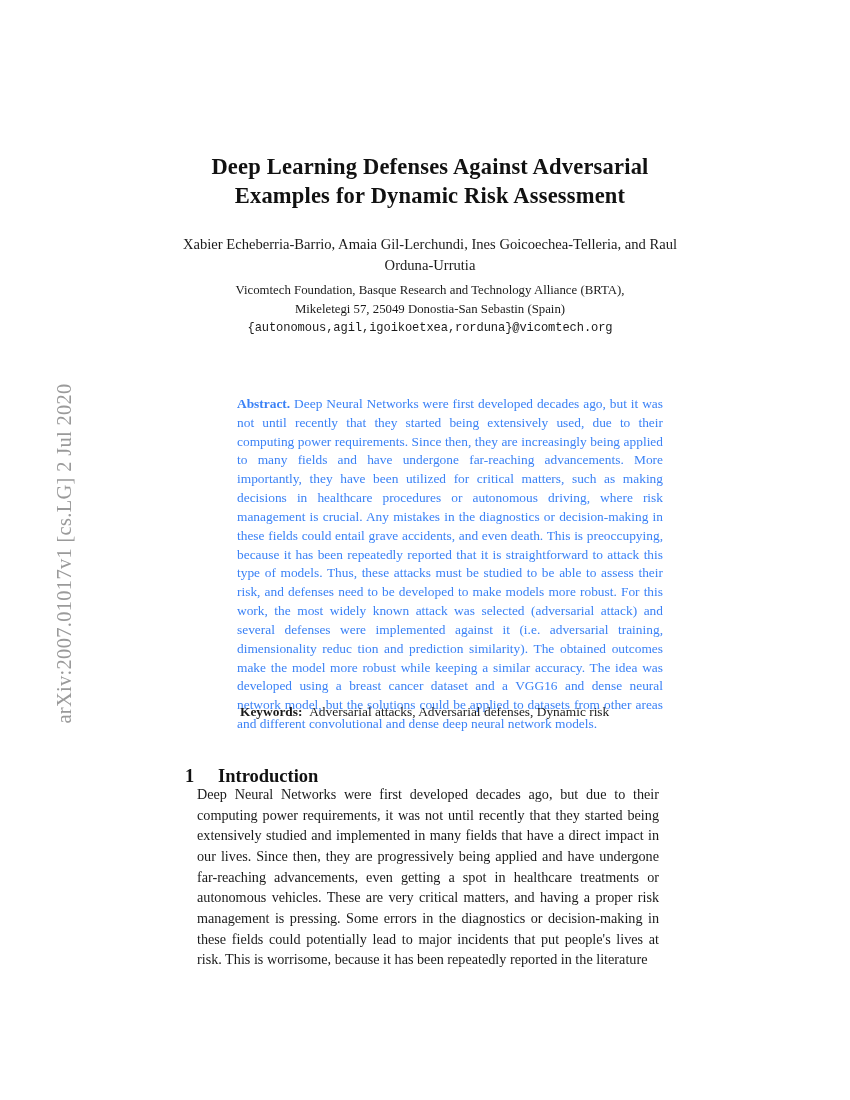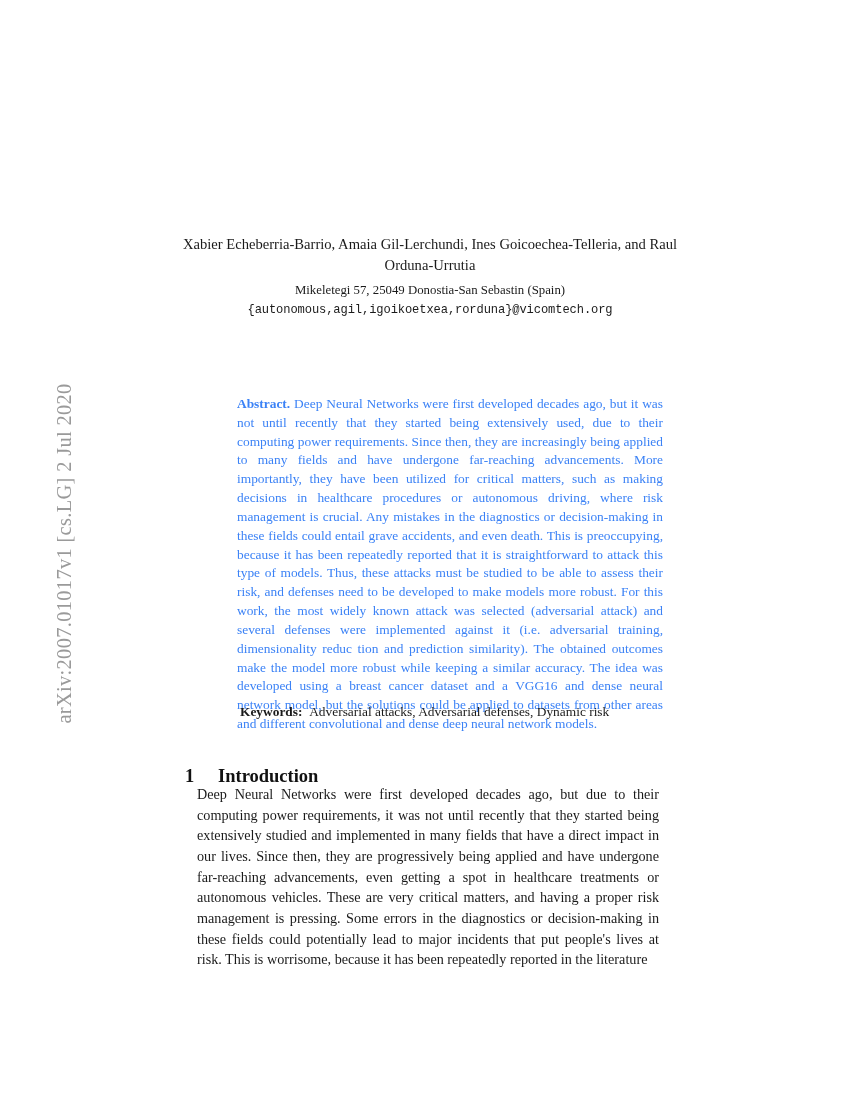--- a/index.html
+++ b/index.html
@@ -179,26 +179,30 @@
     hyphens: none;
   }
 </style>
 </head>
 <body>
 
 <div class="page">
 
   <div class="arxiv-stamp">arXiv:2007.01017v1  [cs.LG]  2 Jul 2020</div>
 
+  <div class="title-block">
+    <h1 class="paper-title">Deep Learning Defenses Against Adversarial Examples for Dynamic Risk Assessment</h1>
+  </div>
 
   <div class="authors-block">
     <p class="authors">Xabier Echeberria-Barrio, Amaia Gil-Lerchundi, Ines Goicoechea-Telleria, and Raul Orduna-Urrutia</p>
   </div>
 
   <div class="affiliation-block">
+    <p class="affiliation-line">Vicomtech Foundation, Basque Research and Technology Alliance (BRTA),</p>
     <p class="affiliation-line">Mikeletegi 57, 25049 Donostia-San Sebastin (Spain)</p>
     <p class="affiliation-email">{autonomous,agil,igoikoetxea,rorduna}@vicomtech.org</p>
   </div>
 
   <div class="abstract-block">
     <p class="abstract-text"><span class="abstract-label">Abstract.</span><span>Deep Neural Networks were first developed decades ago, but it was not until recently that they started being extensively used, due to their computing power requirements. Since then, they are increasingly being applied to many fields and have undergone far-reaching advancements. More importantly, they have been utilized for critical matters, such as making decisions in healthcare procedures or autonomous driving, where risk management is crucial. Any mistakes in the diagnostics or decision-making in these fields could entail grave accidents, and even death. This is preoccupying, because it has been repeatedly reported that it is straightforward to attack this type of models. Thus, these attacks must be studied to be able to assess their risk, and defenses need to be developed to make models more robust. For this work, the most widely known attack was selected (adversarial attack) and several defenses were implemented against it (i.e. adversarial training, dimensionality reduc tion and prediction similarity). The obtained outcomes make the model more robust while keeping a similar accuracy. The idea was developed using a breast cancer dataset and a VGG16 and dense neural network model, but the solutions could be applied to datasets from other areas and different convolutional and dense deep neural network models.</span></p>
   </div>
 
   <div class="keywords-block">
     <p class="keywords-text"><span class="keywords-label">Keywords:</span><span>Adversarial attacks, Adversarial defenses, Dynamic risk</span></p>

